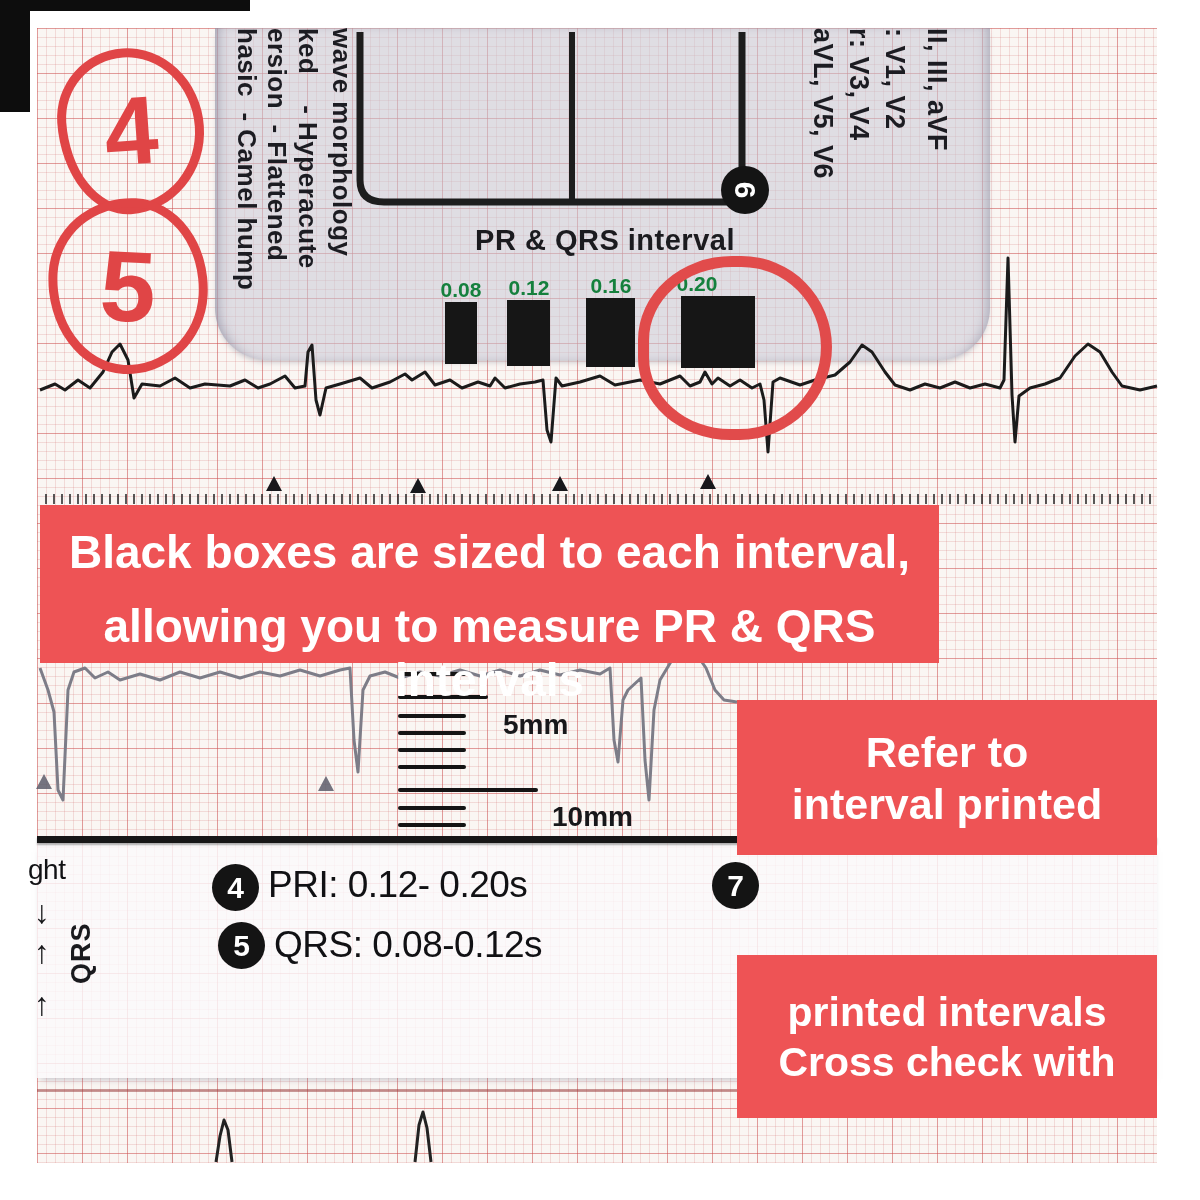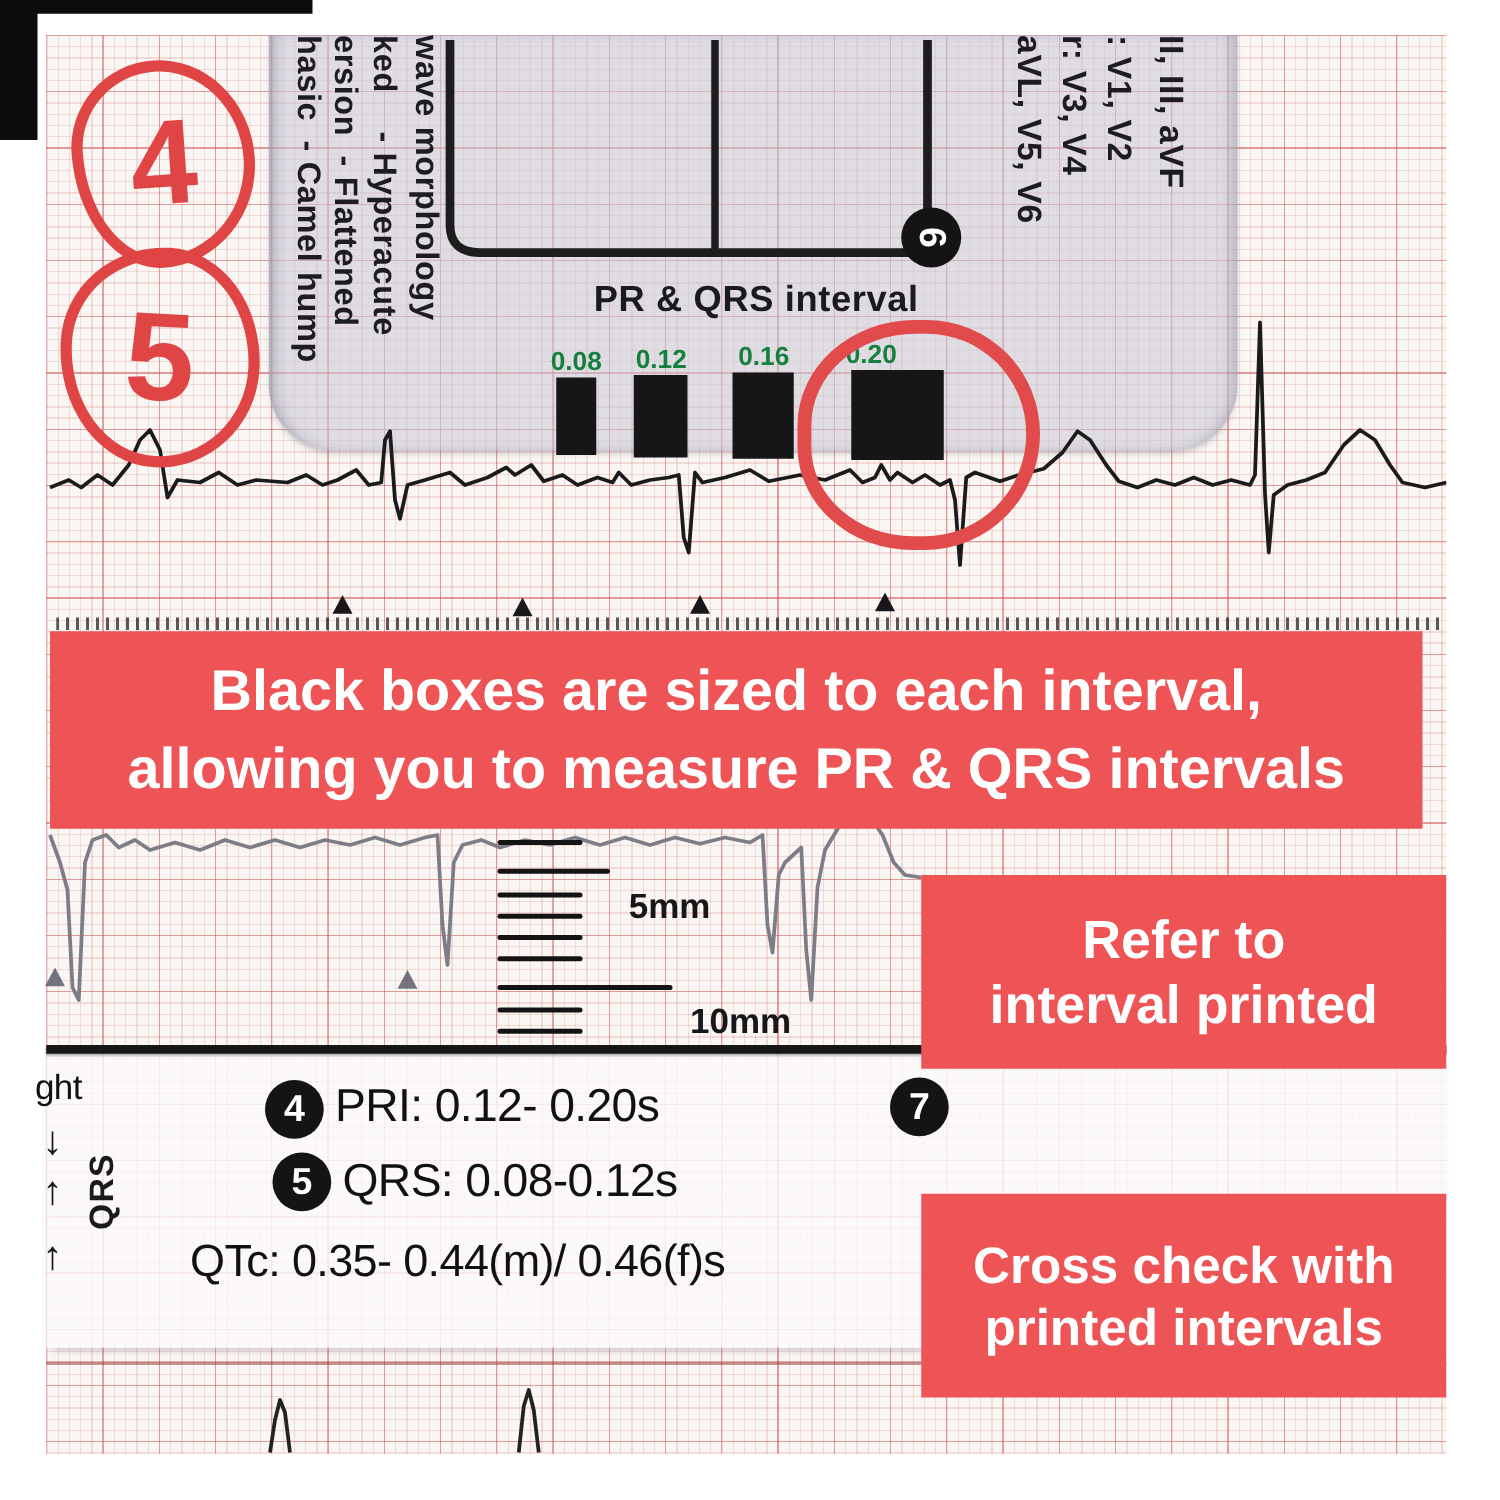--- a/index.html
+++ b/index.html
@@ -73,24 +73,24 @@
   .hand-circle{position:absolute;border:9px solid #e04546;z-index:7;background:transparent;
     display:flex;align-items:center;justify-content:center;color:#e04546;font-weight:bold;}
   .hc4{left:58px;top:48px;width:128px;height:148px;border-radius:48% 52% 54% 46%/42% 50% 50% 58%;
     transform:rotate(-4deg);font-size:96px;}
   .hc5{left:48px;top:198px;width:142px;height:158px;border-radius:52% 48% 50% 50%/45% 53% 47% 55%;
     transform:rotate(3deg);font-size:100px;}
   .circle020{position:absolute;left:638px;top:256px;width:172px;height:162px;z-index:6;
     border:11px solid #e14b4b;border-radius:51% 49% 50% 50%/48% 52% 53% 47%;}
 
   
-  .banner{position:absolute;left:40px;top:505px;width:1098px;height:158px;background:#ee5355;z-index:6;
+  .banner{position:absolute;left:40px;top:505px;width:899px;height:158px;background:#ee5355;z-index:6;
     color:#fff;font-weight:bold;text-align:center;}
   .banner .ln1{margin-top:20px;font-size:46px;}
-  .banner .ln2{margin-top:8px;font-size:46px;}
+  .banner .ln2{margin-top:20px;font-size:46px;}
   .redbox{position:absolute;left:737px;width:420px;background:#ee5355;z-index:6;color:#fff;
     font-weight:bold;text-align:center;display:flex;flex-direction:column;justify-content:center;}
   .refer{top:700px;height:155px;font-size:43px;line-height:52px;}
   .cross{top:955px;height:163px;font-size:41px;line-height:50px;}
 
   
   .tick{position:absolute;height:4px;background:#141414;border-radius:2px;z-index:4;}
   .mm-label{position:absolute;font-weight:bold;font-size:28px;color:#17171a;z-index:4;margin-top:29px;}
 
   
@@ -200,36 +200,35 @@
   <div class="tick" style="left:398px;top:806px;width:68px;"></div>
   <div class="tick" style="left:398px;top:823px;width:68px;"></div>
   <div class="mm-label" style="left:503px;top:680px;">5mm</div>
   <div class="mm-label" style="left:552px;top:772px;">10mm</div>
 
   <div class="redbox refer">
     <div>Refer to</div>
     <div>interval printed</div>
   </div>
   <div class="redbox cross">
+    <div>printed intervals</div>
     <div>Cross check with</div>
-    <div>printed intervals</div>
   </div>
 
   <div class="pr-text ght">ght</div>
   <div class="arrow a1">↓</div>
   <div class="arrow a2">↑</div>
   <div class="arrow a3">↑</div>
   <div class="qrs-vert">QRS</div>
 
   <div class="marker-circle m4">
       <span>4</span>
     </div>
   <div class="pr-text pri-row">PRI: 0.12- 0.20s</div>
   <div class="marker-circle m5">
       <span>5</span>
     </div>
   <div class="pr-text qrs-row">QRS: 0.08-0.12s</div>
-  <div class="pr-text qtc-row">QTc: 0.35- 0.44(m)/ 0.46(f)s</div>
   <div class="marker-circle m7">
       <span>7</span>
     </div>
 
 </div>
 
 </body></html>

